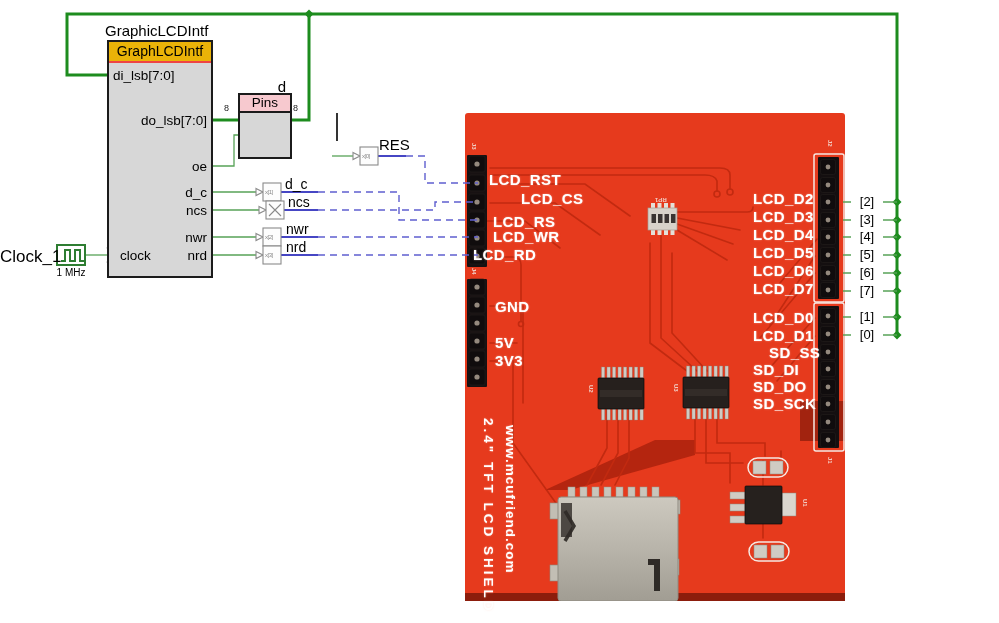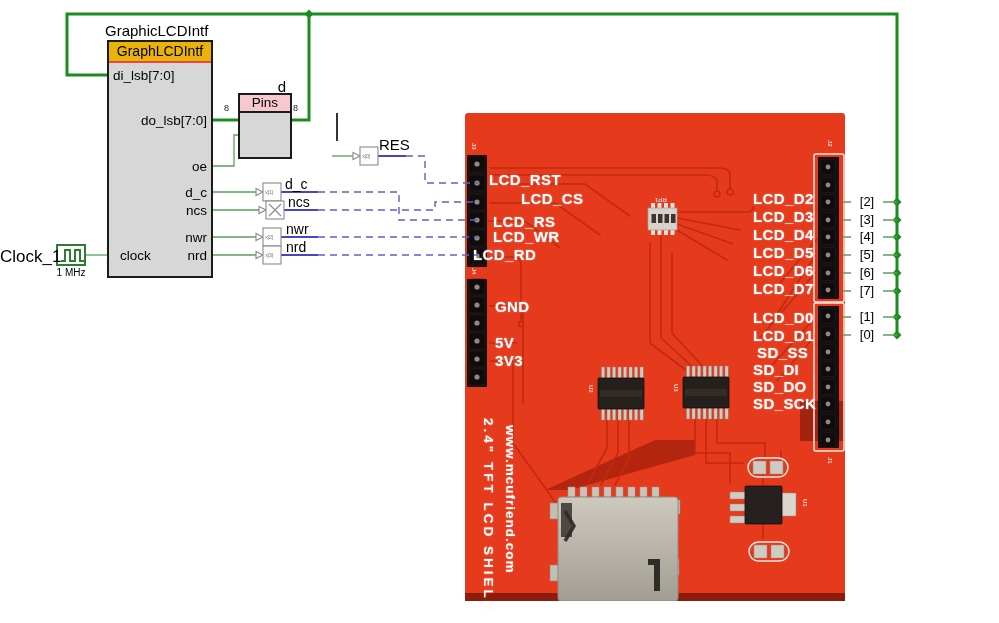--- a/index.html
+++ b/index.html
@@ -251,21 +251,21 @@
 
     <div class="silk" style="left:288px;top:79px;">LCD_D2</div>
     <div class="silk" style="left:288px;top:97px;">LCD_D3</div>
     <div class="silk" style="left:288px;top:115px;">LCD_D4</div>
     <div class="silk" style="left:288px;top:133px;">LCD_D5</div>
     <div class="silk" style="left:288px;top:151px;">LCD_D6</div>
     <div class="silk" style="left:288px;top:169px;">LCD_D7</div>
 
     <div class="silk" style="left:288px;top:198px;">LCD_D0</div>
     <div class="silk" style="left:288px;top:216px;">LCD_D1</div>
-    <div class="silk" style="left:276px;top:233px;padding-left:16px;">SD_SS</div>
+    <div class="silk" style="left:288px;top:233px;padding-left:16px;">SD_SS</div>
     <div class="silk" style="left:288px;top:250px;">SD_DI</div>
     <div class="silk" style="left:288px;top:267px;">SD_DO</div>
     <div class="silk" style="left:288px;top:284px;">SD_SCK</div>
 
     <div class="silk-ref rot90" style="left:12px;top:30px;">J3</div>
     <div class="silk-ref rot90" style="left:12px;top:155px;">J4</div>
     <div class="silk-ref rot90" style="left:368px;top:27px;">J2</div>
     <div class="silk-ref rot90" style="left:368px;top:344px;">J1</div>
     <div class="silk-ref rot180" style="left:190px;top:83px;">RP1</div>
     <div class="silk-ref rot90" style="left:129px;top:272px;">U2</div>

